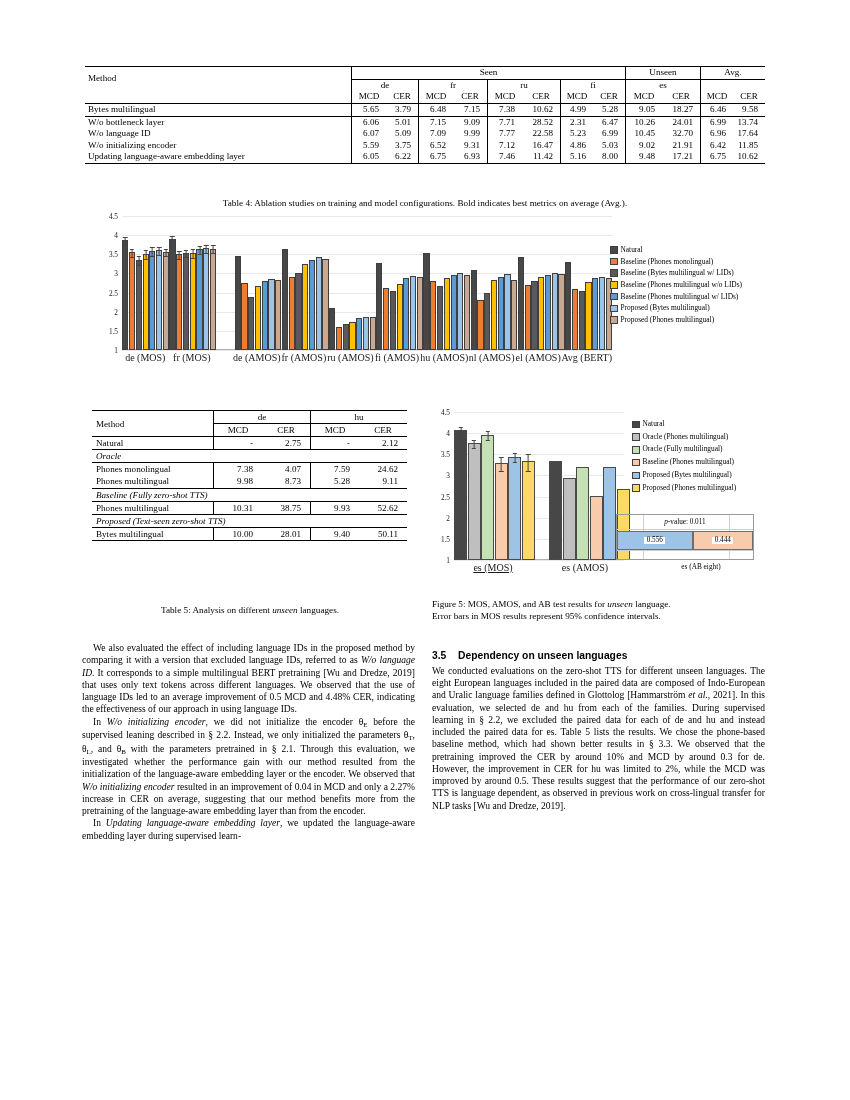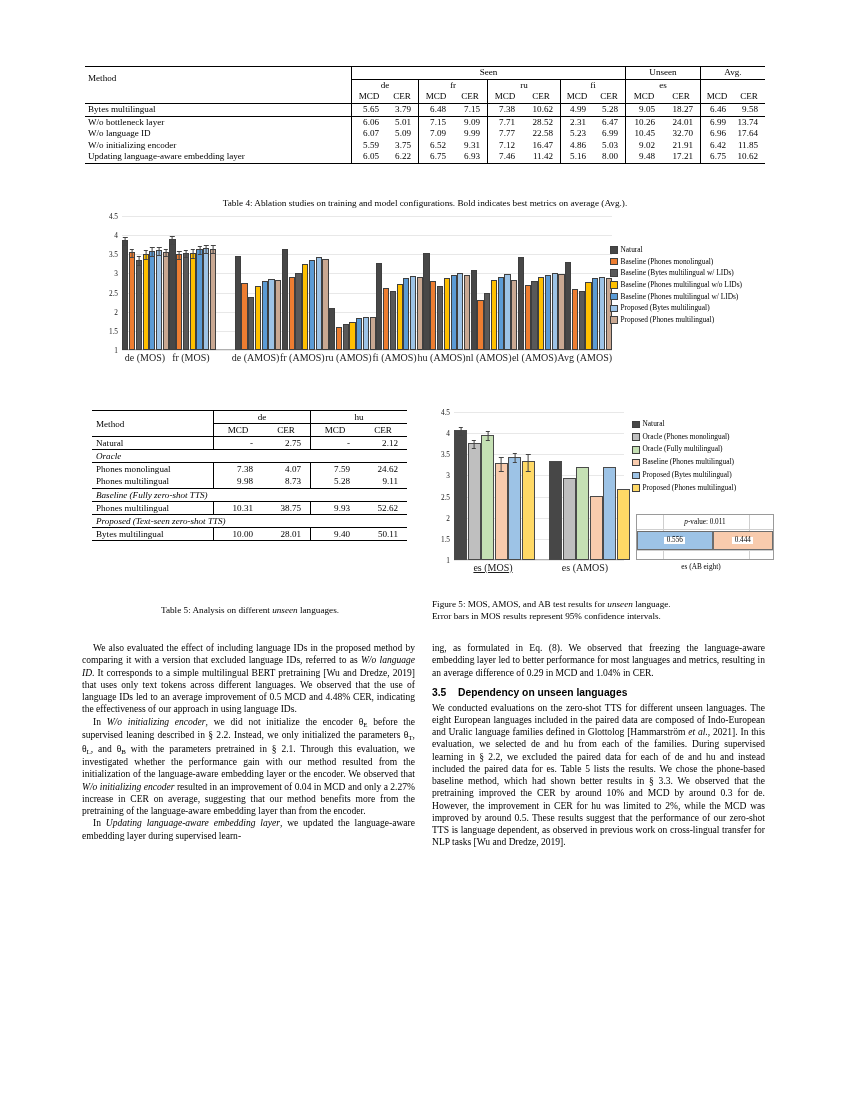--- a/index.html
+++ b/index.html
@@ -59,21 +59,21 @@
   .t5 .ctr { text-align: center; }
   .ital { font-style: italic; }
 
   
   .fig5 { position: absolute; left: 432px; top: 412px; width: 340px; height: 180px; }
   .fig5 .yaxis { position: absolute; left: 0; top: 0; width: 20px; height: 148px; }
   .fig5 .plot { position: absolute; left: 22px; top: 0; width: 170px; height: 148px; }
   .fig5 .xlabels { position: absolute; left: 22px; top: 150px; width: 170px; display: flex; }
   .fig5 .bar { width: 13px; border: 0.6px solid #4a4a4a; }
   .legend5 { position: absolute; left: 200px; top: 6px; font-size: 7.4px; line-height: 1.72; }
-  .abbox { position: absolute; left: 204px; top: 102px; width: 138px; height: 46px; border: 0.6px solid #9a9a9a; box-sizing: border-box; }
+  .abbox { position: absolute; left: 184px; top: 102px; width: 138px; height: 46px; border: 0.6px solid #9a9a9a; box-sizing: border-box; }
   .ab-hline { position:absolute; left:0; right:0; height:0.6px; background:#cfcfcf; }
   .ab-vline { position:absolute; top:0; bottom:0; width:0.6px; background:#cfcfcf; }
   .abpval { position: absolute; left: 0; right: 0; top: 3px; text-align: center; font-size: 7.2px; }
   .abbar { position: absolute; left: 0; top: 16px; height: 19px; display: flex; }
   .abseg { display: flex; align-items: center; justify-content: center; font-size: 7.2px; border: 0.6px solid #6d6d6d; box-sizing: border-box; }
   .abseg span { background: #fff; padding: 0 2.5px; line-height: 1.1; }
   .abxlab { position: absolute; left: 200px; top: 150px; width: 138px; text-align: center; font-size: 7.3px; }
 
   
   .cap-t4 { position: absolute; left: 85px; top: 197px; width: 680px; }
@@ -404,21 +404,21 @@
     <div class="xlabels" id="f4-xlabels">
         <div class="xlab" style="flex:1 1 0">de (MOS)</div>
         <div class="xlab" style="flex: 1 1 0px; margin-right: 18px;">fr (MOS)</div>
         <div class="xlab" style="flex:1 1 0">de (AMOS)</div>
         <div class="xlab" style="flex:1 1 0">fr (AMOS)</div>
         <div class="xlab" style="flex:1 1 0">ru (AMOS)</div>
         <div class="xlab" style="flex:1 1 0">fi (AMOS)</div>
         <div class="xlab" style="flex:1 1 0">hu (AMOS)</div>
         <div class="xlab" style="flex:1 1 0">nl (AMOS)</div>
         <div class="xlab" style="flex:1 1 0">el (AMOS)</div>
-        <div class="xlab" style="flex:1 1 0">Avg (AMOS)</div>
+        <div class="xlab" style="flex:1 1 0">Avg (BERT)</div>
       </div>
     <div class="legend4" id="f4-legend">
         <div class="lgitem">
           <span class="swatch" style="background:#474747"></span>
           <span>Natural</span>
         </div>
         <div class="lgitem">
           <span class="swatch" style="background:#ED7D31"></span>
           <span>Baseline (Phones monolingual)</span>
         </div>
@@ -584,21 +584,21 @@
         <div class="xlab" style="flex: 1 1 0px; margin-right: 14px; text-decoration: underline;">es (MOS)</div>
         <div class="xlab" style="flex:1 1 0">es (AMOS)</div>
       </div>
     <div class="legend5" id="f5-legend">
         <div class="lgitem">
           <span class="swatch" style="background:#474747"></span>
           <span>Natural</span>
         </div>
         <div class="lgitem">
           <span class="swatch" style="background:#BFBFBF"></span>
-          <span>Oracle (Phones monolingual)</span>
+          <span>Oracle (Phones multilingual)</span>
         </div>
         <div class="lgitem">
           <span class="swatch" style="background:#C5E0B4"></span>
           <span>Oracle (Fully multilingual)</span>
         </div>
         <div class="lgitem">
           <span class="swatch" style="background:#F8CBAD"></span>
           <span>Baseline (Phones multilingual)</span>
         </div>
         <div class="lgitem">
@@ -632,18 +632,17 @@
     <div>Error bars in MOS results represent 95% confidence intervals.</div>
   </div>
 
   <div class="col colL">
     <p><span>We also evaluated the effect of including language IDs in the proposed method by comparing it with a version that excluded language IDs, referred to as </span><span class="it">W/o language ID</span><span>. It corresponds to a simple multilingual BERT pretraining [Wu and Dredze, 2019] that uses only text tokens across different languages. We observed that the use of language IDs led to an average improvement of 0.5 MCD and 4.48% CER, indicating the effectiveness of our approach in using language IDs.</span></p>
     <p><span>In </span><span class="it">W/o initializing encoder</span><span>, we did not initialize the encoder θ</span><span class="sub">E</span><span> before the supervised leaning described in § 2.2. Instead, we only initialized the parameters θ</span><span class="sub">T</span><span>, θ</span><span class="sub">L</span><span>, and θ</span><span class="sub">B</span><span> with the parameters pretrained in § 2.1. Through this evaluation, we investigated whether the performance gain with our method resulted from the initialization of the language-aware embedding layer or the encoder. We observed that </span><span class="it">W/o initializing encoder</span><span> resulted in an improvement of 0.04 in MCD and only a 2.27% increase in CER on average, suggesting that our method benefits more from the pretraining of the language-aware embedding layer than from the encoder.</span></p>
     <p><span>In </span><span class="it">Updating language-aware embedding layer</span><span>, we updated the language-aware embedding layer during supervised learn-</span></p>
   </div>
 
   <div class="col colR">
-    <p class="noind">ing, as formulated in Eq. (8). We observed that freezing the language-aware embedding layer led to better performance for most languages and metrics, resulting in an average difference of 0.29 in MCD and 1.04% in CER.</p>
     <h3><span class="secno">3.5</span><span>Dependency on unseen languages</span></h3>
     <p class="noind"><span>We conducted evaluations on the zero-shot TTS for different unseen languages. The eight European languages included in the paired data are composed of Indo-European and Uralic language families defined in Glottolog [Hammarström </span><span class="it">et al.</span><span>, 2021]. In this evaluation, we selected de and hu from each of the families. During supervised learning in § 2.2, we excluded the paired data for each of de and hu and instead included the paired data for es. Table 5 lists the results. We chose the phone-based baseline method, which had shown better results in § 3.3. We observed that the pretraining improved the CER by around 10% and MCD by around 0.3 for de. However, the improvement in CER for hu was limited to 2%, while the MCD was improved by around 0.5. These results suggest that the performance of our zero-shot TTS is language dependent, as observed in previous work on cross-lingual transfer for NLP tasks [Wu and Dredze, 2019].</span></p>
   </div>
 
 </div>
 
 </body></html>

